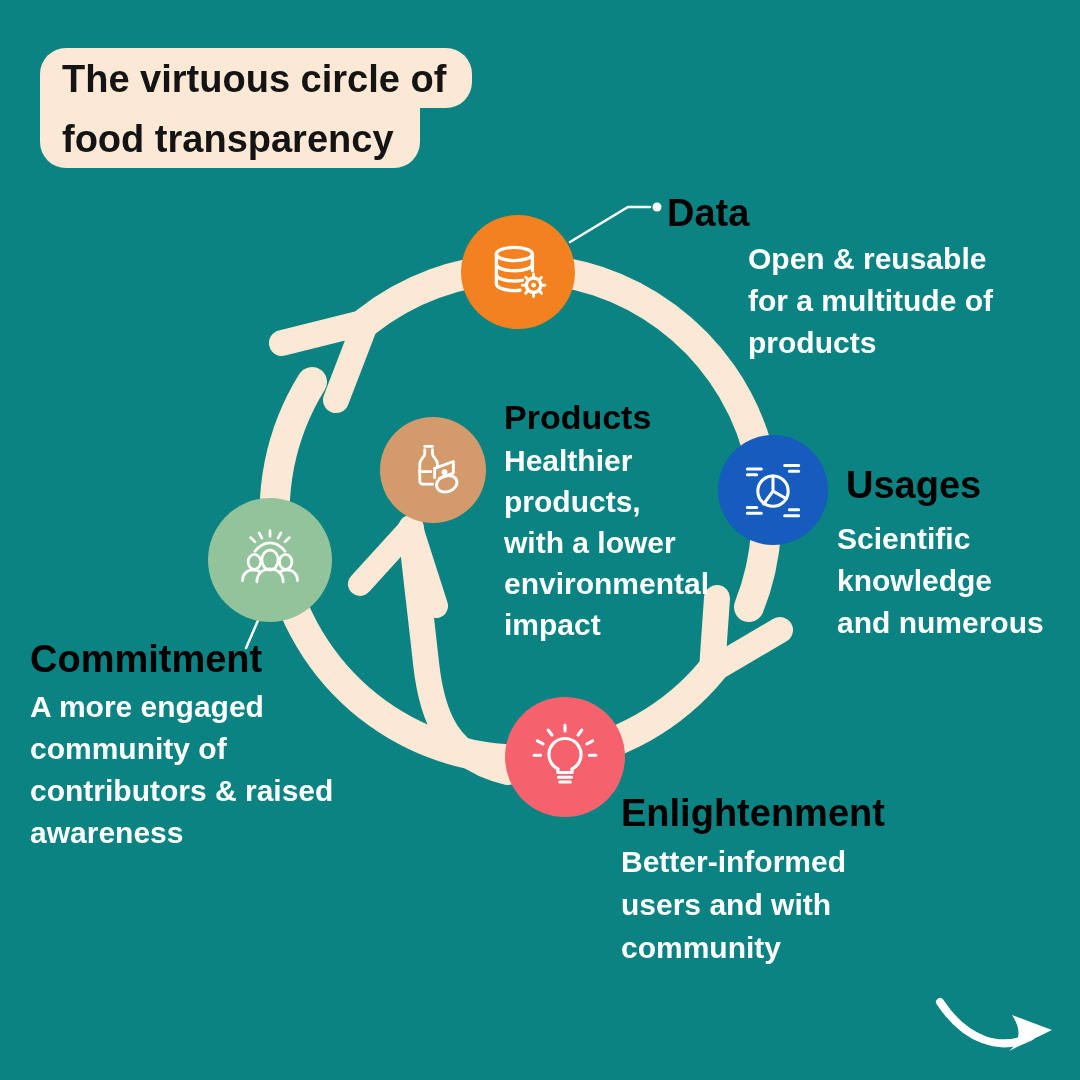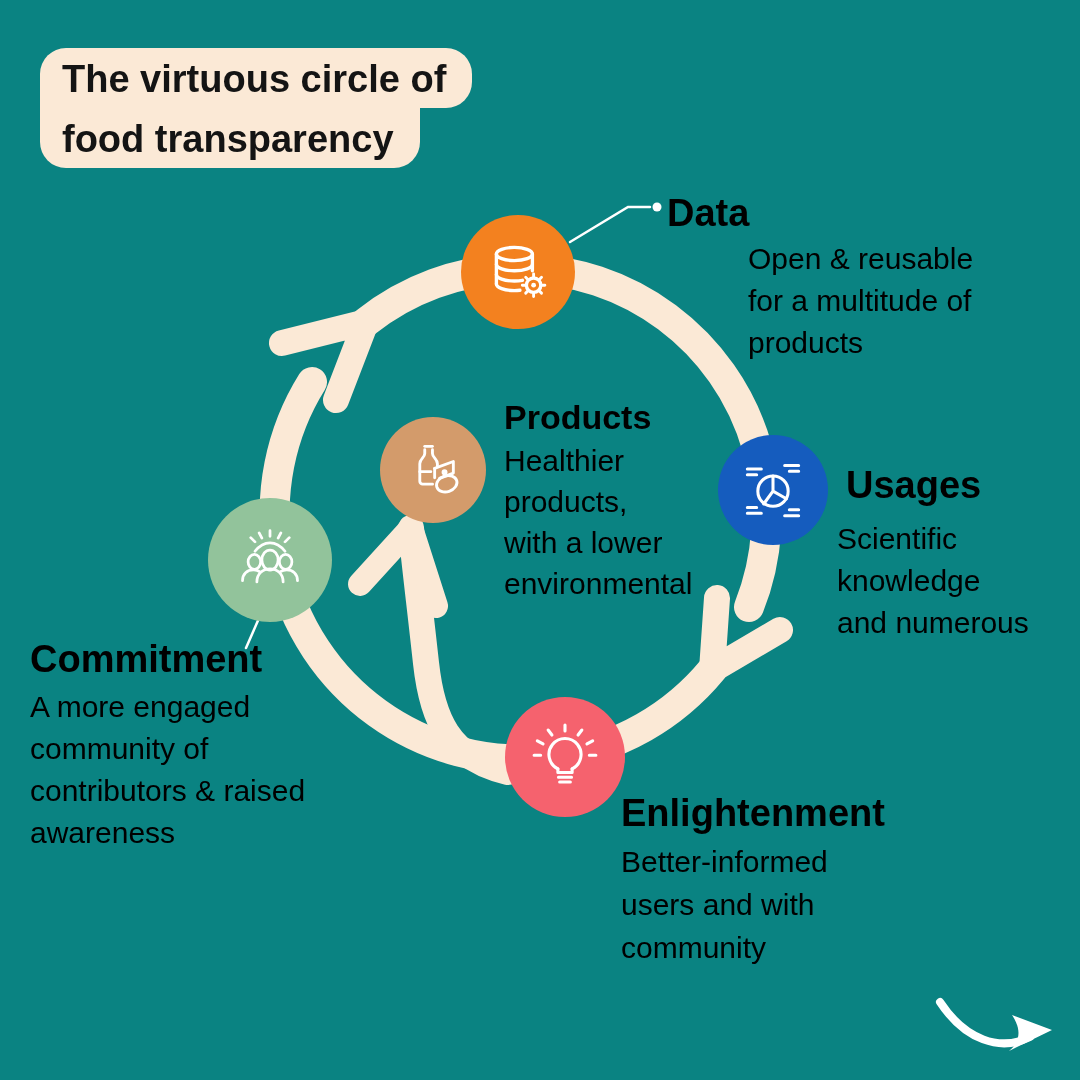--- a/index.html
+++ b/index.html
@@ -26,21 +26,21 @@
     display:flex; align-items:center; justify-content:center;
   }
   .c-data         { left:461px; top:215px; width:114px; height:114px; }
   .c-products     { left:380px; top:417px; width:106px; height:106px; }
   .c-usages       { left:718px; top:435px; width:110px; height:110px; }
   .c-commitment   { left:208px; top:498px; width:124px; height:124px; }
   .c-enlightenment{ left:505px; top:697px; width:120px; height:120px; }
 
   
   .heading { position:absolute; color:#000000; font-weight:700; font-size:38px; line-height:1; }
-  .desc { position:absolute; color:#000000; font-weight:400; font-size:30px; line-height:42px; }
+  .desc { position:absolute; color:#ffffff; font-weight:700; font-size:30px; line-height:42px; }
   .desc span { display:block; }
 
   .h-data { left:667px; top:194px; }
   .d-data { left:748px; top:238px; }
   .h-usages { left:846px; top:466px; }
   .d-usages { left:837px; top:518px; }
   .h-products { left:504px; top:400px; font-size:34px; }
   .d-products { left:504px; top:440px; line-height:41px; }
   .h-commitment { left:30px; top:640px; }
   .d-commitment { left:30px; top:686px; }
@@ -113,20 +113,21 @@
       <circle cx="40.5" cy="32" r="1.4"></circle>
       <ellipse cx="42.5" cy="42.5" rx="9.5" ry="7.2" transform="rotate(-18 42.5 42.5)"></ellipse>
     </svg>
   </div>
   <div class="heading h-products">Products</div>
   <div class="desc d-products">
     <span>Healthier</span>
     <span>products,</span>
     <span>with a lower</span>
     <span>environmental</span>
+    <span>impact</span>
   </div>
 
   <div class="node-circle c-usages" style="background: rgb(21, 92, 190);">
     <svg width="70" height="70" viewBox="0 0 60 60" stroke="#ffffff" fill="none" stroke-width="2.6" stroke-linecap="round" stroke-linejoin="round">
       <circle cx="30" cy="31" r="13"></circle>
       <path d="M30 31 L30 18 M30 31 L41.5 37.5 M30 31 L22 42"></path>
       <path d="M8 12 h12 M8 17 h8"></path>
       <path d="M40 9 h12 M44 14 h8"></path>
       <path d="M8 45 h8 M8 50 h12"></path>
       <path d="M44 47 h8 M40 52 h12"></path>

